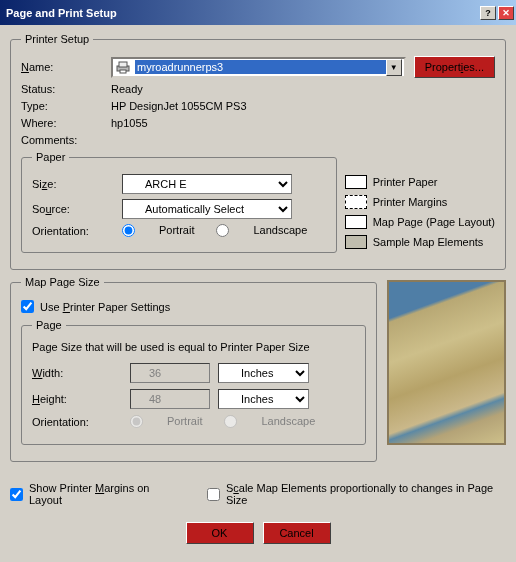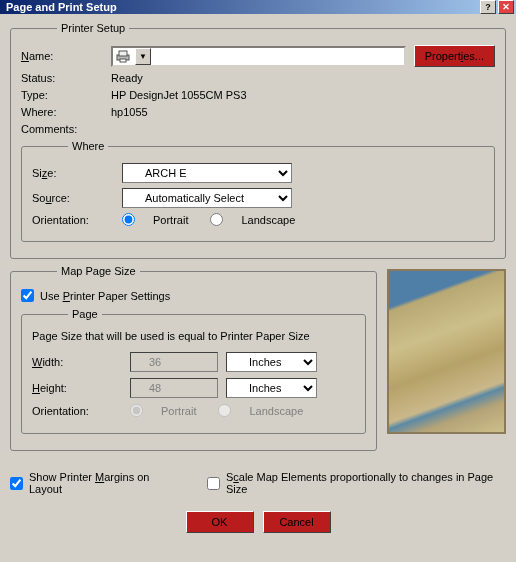--- a/index.html
+++ b/index.html
@@ -1,52 +1,52 @@
 <!DOCTYPE html>
 <html><head>
 <meta charset="utf-8">
 <style>
 * { box-sizing: border-box; font-family: Tahoma, sans-serif; font-size: 11px; }
 body { margin: 0; background: #d4d0c8; width: 516px; height: 562px; overflow: hidden; }
-.titlebar { height: 14px; background: linear-gradient(to right, #0a246a, #a6caf0); display: flex; align-items: center; padding: 0 2px 0 6px; }
+.titlebar { height: 25px; background: linear-gradient(to right, #0a246a, #a6caf0); display: flex; align-items: center; padding: 0 2px 0 6px; }
 .titlebar-text { color: #fff; font-weight: bold; flex: 1; }
 .tbtn { width: 16px; height: 14px; background: #d4d0c8; border: 1px solid #fff; border-right-color: #404040; border-bottom-color: #404040; margin-left: 2px; display: flex; align-items: center; justify-content: center; font-size: 9px; font-weight: bold; }
 .tbtn.close { background: #e04343; color: #fff; }
 .window-body { padding: 8px 10px; }
 fieldset { border: 1px solid #808080; border-radius: 3px; margin: 0 0 6px 0; padding: 6px 10px 10px 10px; position: relative; }
-fieldset > legend { padding: 0 4px; color: #000; margin-left: 36px; }
+fieldset > legend { padding: 0 4px; color: #000; }
 .row { display: flex; align-items: center; margin: 5px 0; }
 .label { width: 90px; }
 .u { text-decoration: underline; }
 .value { flex: 1; }
 select, input[type="text"] { background: #fff; border: 1px solid #808080; border-top-color: #404040; border-left-color: #404040; height: 20px; padding: 1px 18px; }
 input[type="text"][disabled] { background: #d4d0c8; color: #808080; }
 .name-select { flex: 1; display: flex; align-items: center; border: 2px inset #d4d0c8; background: #fff; height: 21px; padding: 0 2px; }
 .name-select .sel { flex: 1; background: #316ac5; color: #fff; padding: 1px 2px; }
 .dd-btn { width: 16px; height: 17px; background: #d4d0c8; border: 1px solid #fff; border-right-color: #404040; border-bottom-color: #404040; display: flex; align-items: center; justify-content: center; font-size: 8px; }
 .btn { background: #b91c1c; border: 1px solid #fff; border-right-color: #404040; border-bottom-color: #404040; padding: 3px 10px; min-width: 68px; text-align: center; height: 22px; }
 .radio-group { display: flex; gap: 22px; align-items: center; }
-.radio-item { display: flex; align-items: center; gap: 16px; }
+.radio-item { display: flex; align-items: flex-start; gap: 22px; }
 .radio-item.disabled { color: #808080; }
 input[type="radio"], input[type="checkbox"] { margin: 0 2px 0 0; }
 .paper-select { width: 170px; }
 .top-flex { display: flex; gap: 8px; align-items: flex-start; }
 .legend-box { margin-top: 18px; }
 .legend-row { display: flex; align-items: center; margin: 6px 0; gap: 6px; }
 .swatch { width: 22px; height: 14px; border: 1px solid #000; background: #fff; }
 .swatch.dashed { border-style: dashed; }
 .swatch.fill { background: #c0bdae; }
 .icon-printer { width: 16px; height: 14px; margin-right: 4px; }
 .map-preview { width: 119px; height: 165px; border: 2px solid #8a7a5a; background: linear-gradient(160deg, #4f7ea6 0%, #4f7ea6 18%, #b8a874 20%, #cdbf8a 40%, #b6a268 58%, #cab88a 75%, #5c89a5 78%, #b4a377 85%, #cdbf8a 100%); position: relative; }
 .bottom-flex { display: flex; gap: 10px; }
 .mapsize { flex: 1; }
 .page-inner { }
 .wh-row { display: flex; align-items: center; gap: 8px; margin: 6px 0; }
 .wh-row .label { width: 90px; }
-.wh-row input[type="text"] { width: 88px; }
+.wh-row input[type="text"] { width: 80px; }
 .wh-row select { width: 91px; }
 .check-row { display: flex; align-items: center; gap: 4px; margin: 6px 0; }
 .footer-checks { display: flex; gap: 28px; margin: 8px 0 10px 0; }
 .footer-buttons { display: flex; justify-content: center; gap: 9px; }
 .info-text { margin: 4px 0 10px 0; }
 </style>
 </head>
 <body>
 
 <div class="titlebar">
@@ -60,20 +60,21 @@
   <fieldset>
     <legend>Printer Setup</legend>
     <div class="row">
       <span class="label"><span class="u">N</span>ame:</span>
       <div class="name-select">
         <svg class="icon-printer" viewBox="0 0 16 14">
             <rect x="2" y="6" width="12" height="5" fill="#bbb" stroke="#555"></rect>
             <rect x="4" y="2" width="8" height="5" fill="#eee" stroke="#555"></rect>
             <rect x="5" y="10" width="6" height="3" fill="#fff" stroke="#555"></rect>
           </svg>
+        <span class="sel">myroadrunnerps3</span>
         <div class="dd-btn">▼</div>
       </div>
       <span style="width:8px"></span>
       <button class="btn">Propert<span class="u">i</span>es...</button>
     </div>
     <div class="row">
         <span class="label">Status:</span>
         <span class="value">Ready</span>
       </div>
     <div class="row">
@@ -84,21 +85,21 @@
         <span class="label">Where:</span>
         <span class="value">hp1055</span>
       </div>
     <div class="row">
         <span class="label">Comments:</span>
         <span class="value"></span>
       </div>
 
     <div class="top-flex">
       <fieldset style="flex:1">
-        <legend>Where</legend>
+        <legend>Paper</legend>
         <div class="row">
           <span class="label">Si<span class="u">z</span>e:</span>
           <select class="paper-select"><option>ARCH E</option></select>
         </div>
         <div class="row">
           <span class="label">So<span class="u">u</span>rce:</span>
           <select class="paper-select"><option>Automatically Select</option></select>
         </div>
         <div class="row">
           <span class="label">Orientation:</span>
@@ -108,20 +109,38 @@
                 <span>Portrait</span>
               </label>
             <label class="radio-item">
                 <input type="radio" style="">
                 <span>Landscape</span>
               </label>
           </div>
         </div>
       </fieldset>
 
+      <div class="legend-box">
+        <div class="legend-row">
+            <div class="swatch"></div>
+            <span>Printer Paper</span>
+          </div>
+        <div class="legend-row">
+            <div class="swatch dashed"></div>
+            <span>Printer Margins</span>
+          </div>
+        <div class="legend-row">
+            <div class="swatch"></div>
+            <span>Map Page (Page Layout)</span>
+          </div>
+        <div class="legend-row">
+            <div class="swatch fill"></div>
+            <span>Sample Map Elements</span>
+          </div>
+      </div>
     </div>
   </fieldset>
 
   <div class="bottom-flex">
     <fieldset class="mapsize">
       <legend>Map Page Size</legend>
       <div class="check-row">
         <input type="checkbox" checked="" style="">
         <span>Use <span class="u">P</span>rinter Paper Settings</span>
       </div>

